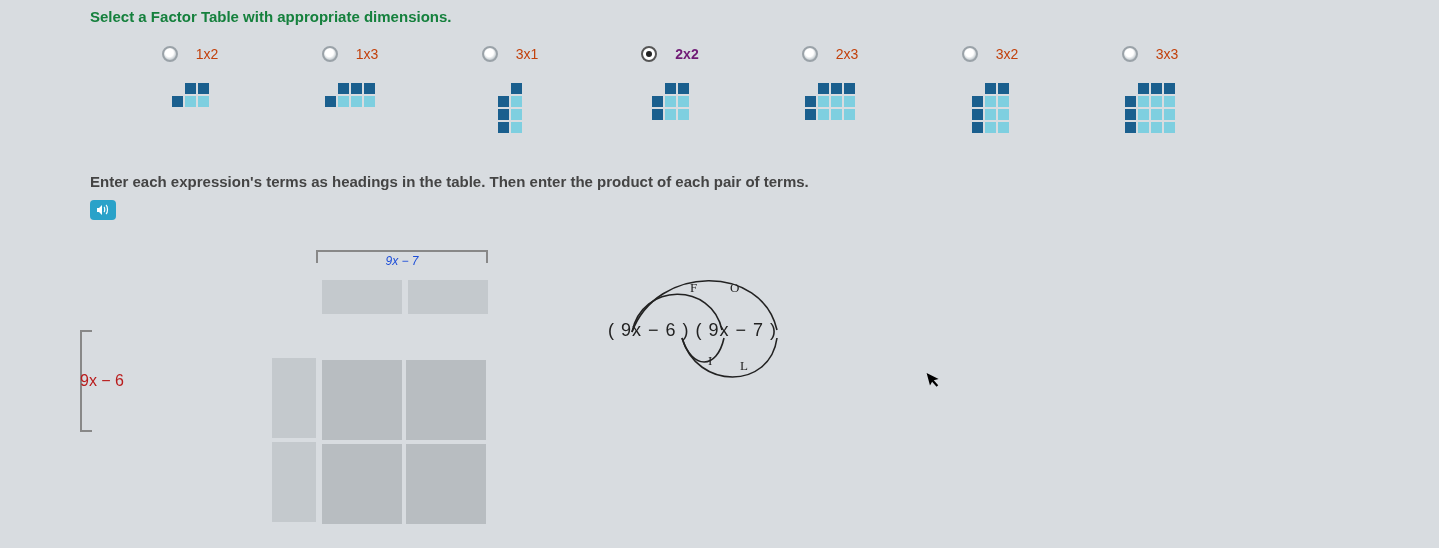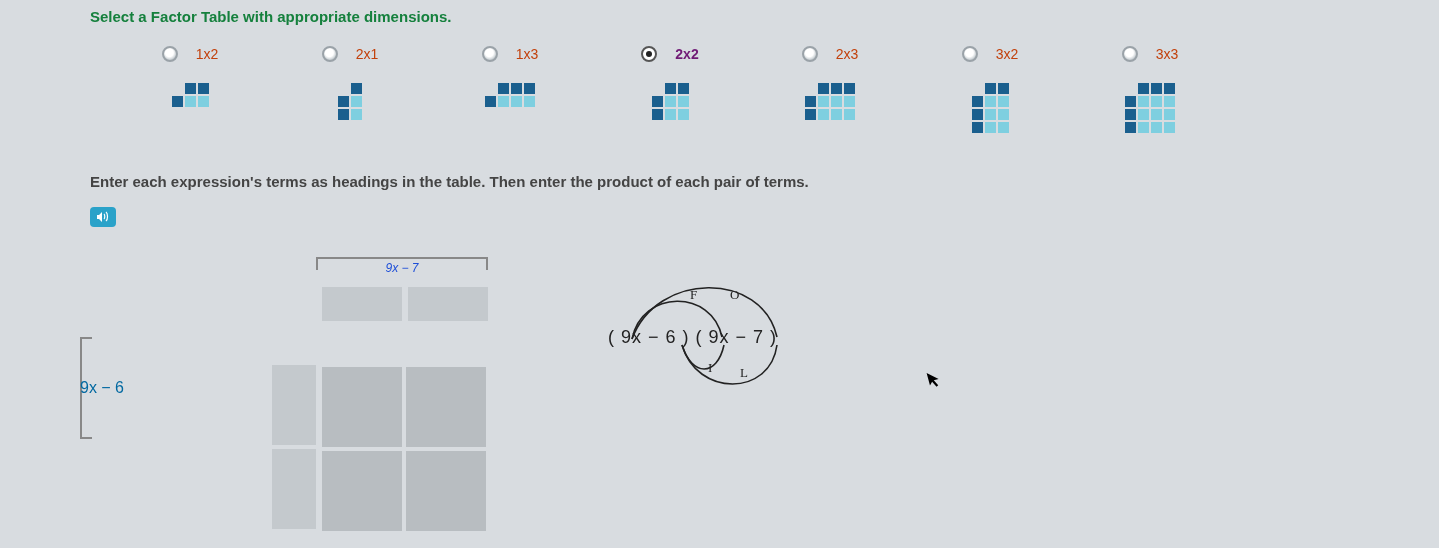--- a/index.html
+++ b/index.html
@@ -69,21 +69,21 @@
       gap: 2px;
     }
     .cell { width: 11px; height: 11px; }
     .cdark { background: #1a5f8e; }
     .clite { background: #7ecfe0; }
     .cblank { background: transparent; }
     .prompt2 {
       font-weight: 700;
       font-size: 15px;
       color: #444;
-      margin-bottom: 17px;
+      margin-bottom: 10px;
     }
     .audio-btn {
       width: 26px; height: 20px;
       border-radius: 4px;
       background: #2aa2c9;
       display: inline-flex;
       align-items: center;
       justify-content: center;
       color: #fff;
       font-size: 10px;
@@ -150,21 +150,21 @@
       background: #888;
       left: 0;
     }
     .left-bracket .lb-top { top: -40px; }
     .left-bracket .lb-bot { top: 60px; }
     .left-bracket .lbl2 {
       position: absolute;
       top: 2px; left: -18px;
       width: 80px;
       font-size: 16px;
-      color: #0369a1;
+      color: #b91c1c;
     }
     .inputs-grid {
       display: grid;
       grid-template-columns: 80px 80px;
       grid-template-rows: 34px 34px;
       gap: 6px;
       margin-left: 122px;
       margin-top: 6px;
     }
     .head-input {
@@ -236,52 +236,54 @@
       <div class="grid-icon" style="grid-template-columns:repeat(3,11px);grid-template-rows:repeat(2,11px);">
         <div class="cell cblank"></div>
           <div class="cell cdark"></div>
           <div class="cell cdark"></div>
         <div class="cell cdark"></div>
           <div class="cell clite"></div>
           <div class="cell clite"></div>
       </div>
     </div>
 
-    <div class="option">
-      <div class="top">
-        <span class="radio"></span>
-        <span class="opt-label">2x1</span>
-      </div>
-      <div class="grid-icon" style="grid-template-columns:repeat(2,11px);grid-template-rows:repeat(3,11px);">
-        <div class="cell cblank"></div>
-          <div class="cell cdark"></div>
-        <div class="cell cdark"></div>
-          <div class="cell clite"></div>
-        <div class="cell cdark"></div>
-          <div class="cell clite"></div>
-      </div>
-    </div>
 
     <div class="option">
       <div class="top">
         <span class="radio"></span>
         <span class="opt-label">1x3</span>
       </div>
       <div class="grid-icon" style="grid-template-columns:repeat(4,11px);grid-template-rows:repeat(2,11px);">
         <div class="cell cblank"></div>
           <div class="cell cdark"></div>
           <div class="cell cdark"></div>
           <div class="cell cdark"></div>
         <div class="cell cdark"></div>
           <div class="cell clite"></div>
           <div class="cell clite"></div>
           <div class="cell clite"></div>
       </div>
     </div>
 
+    <div class="option">
+      <div class="top">
+        <span class="radio"></span>
+        <span class="opt-label">3x1</span>
+      </div>
+      <div class="grid-icon" style="grid-template-columns:repeat(2,11px);grid-template-rows:repeat(4,11px);">
+        <div class="cell cblank"></div>
+          <div class="cell cdark"></div>
+        <div class="cell cdark"></div>
+          <div class="cell clite"></div>
+        <div class="cell cdark"></div>
+          <div class="cell clite"></div>
+        <div class="cell cdark"></div>
+          <div class="cell clite"></div>
+      </div>
+    </div>
 
     <div class="option">
       <div class="top">
         <span class="radio selected"></span>
         <span class="opt-label active">2x2</span>
       </div>
       <div class="grid-icon" style="grid-template-columns:repeat(3,11px);grid-template-rows:repeat(3,11px);">
         <div class="cell cblank"></div>
           <div class="cell cdark"></div>
           <div class="cell cdark"></div>

